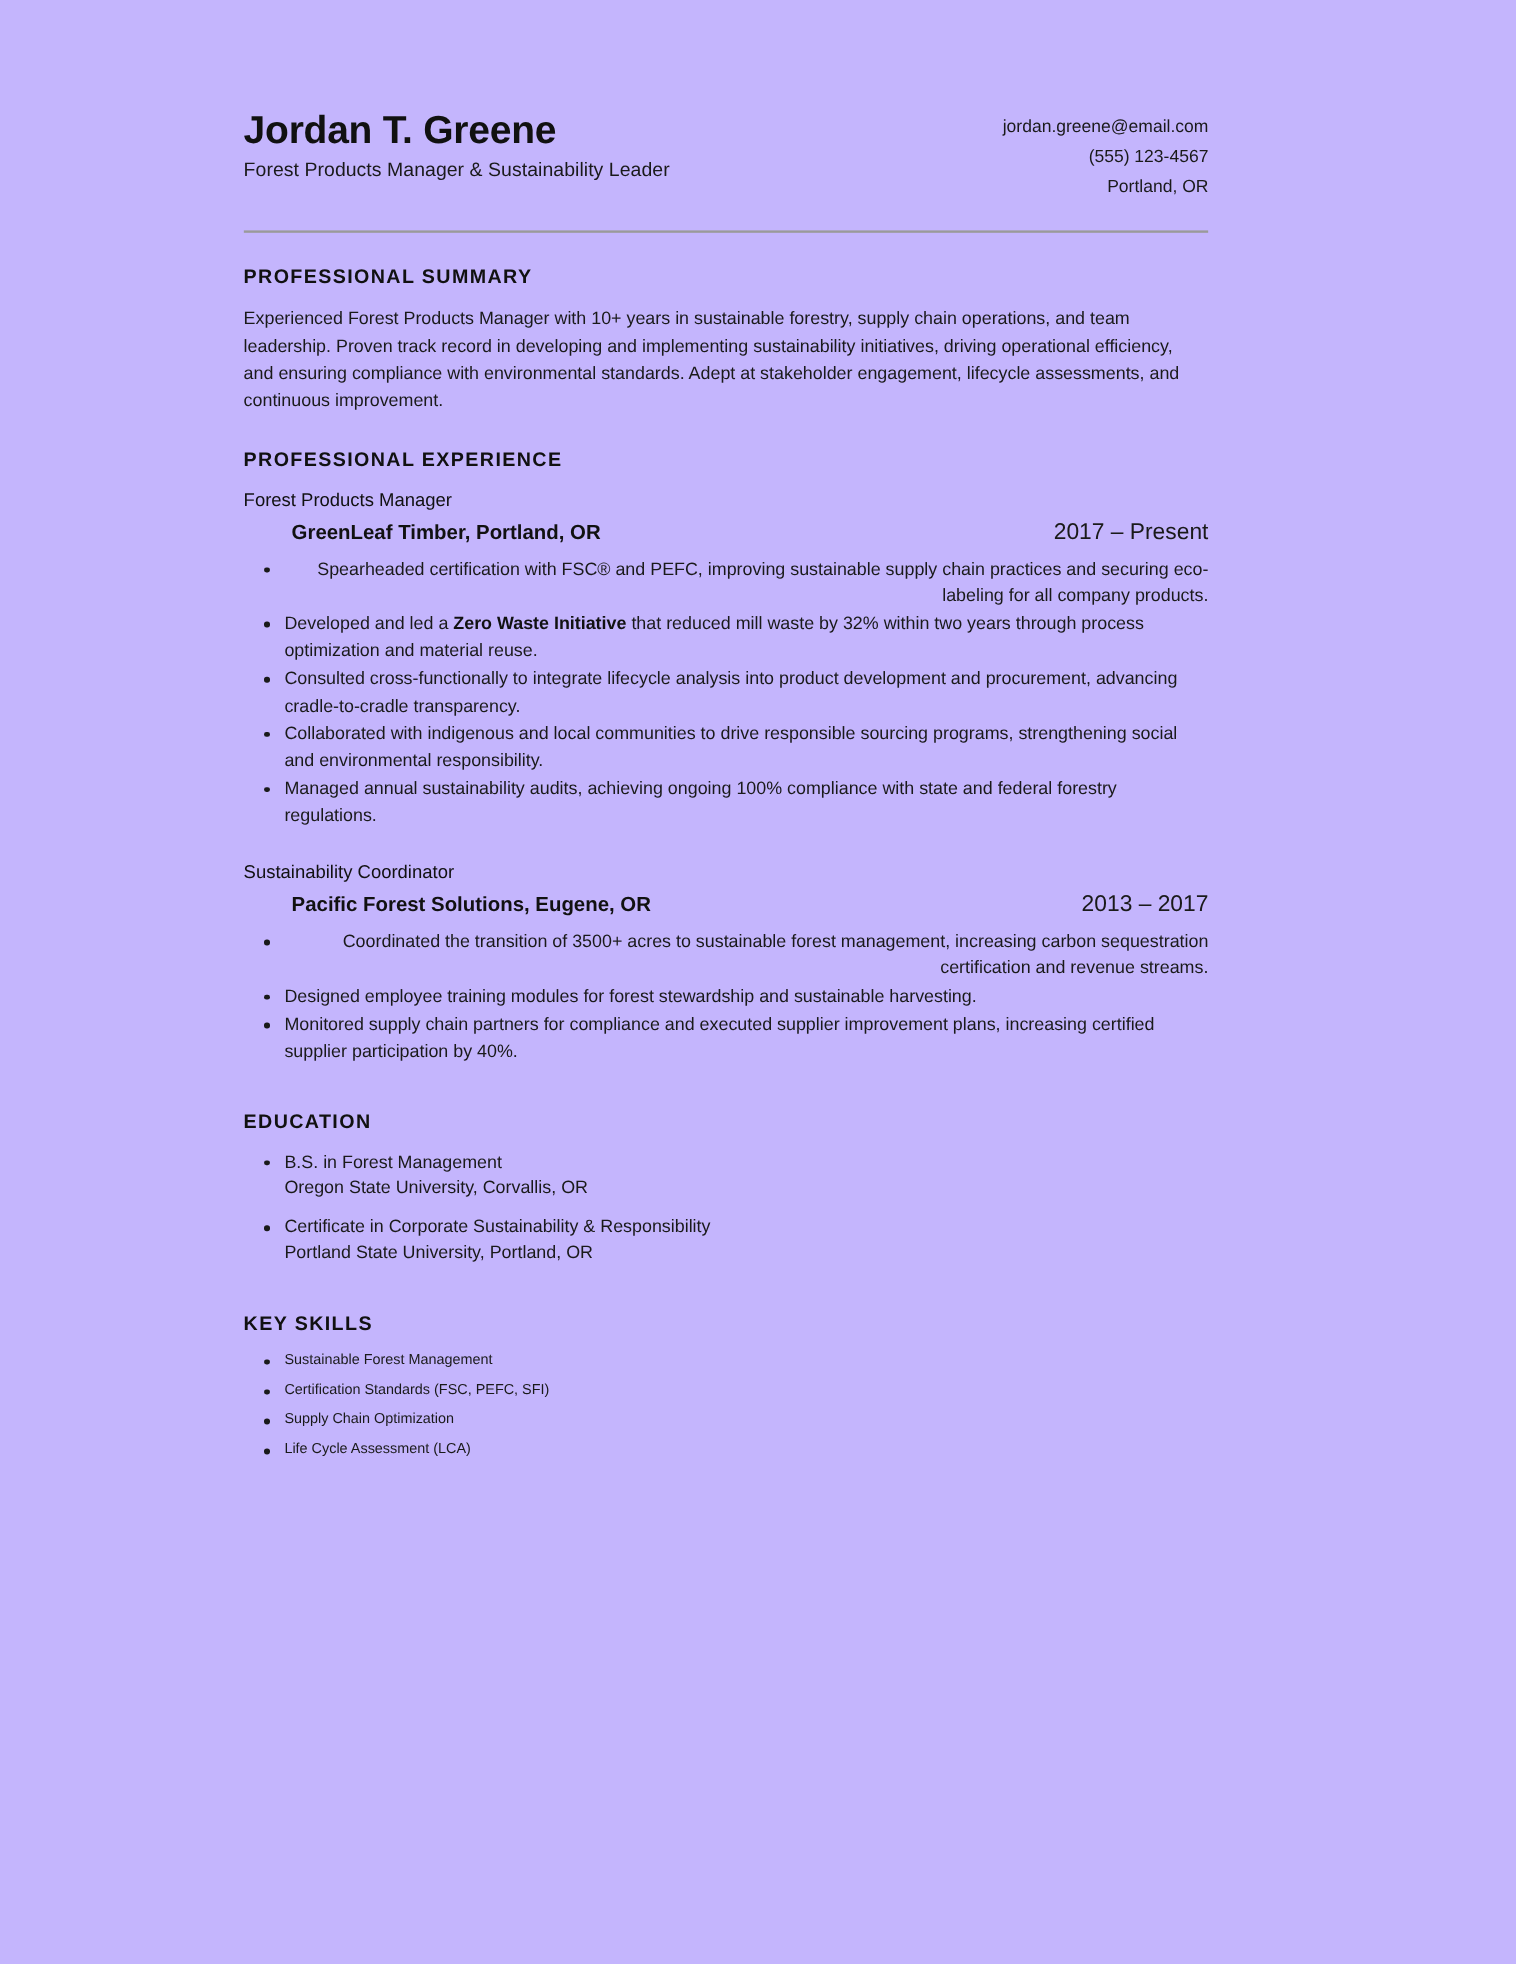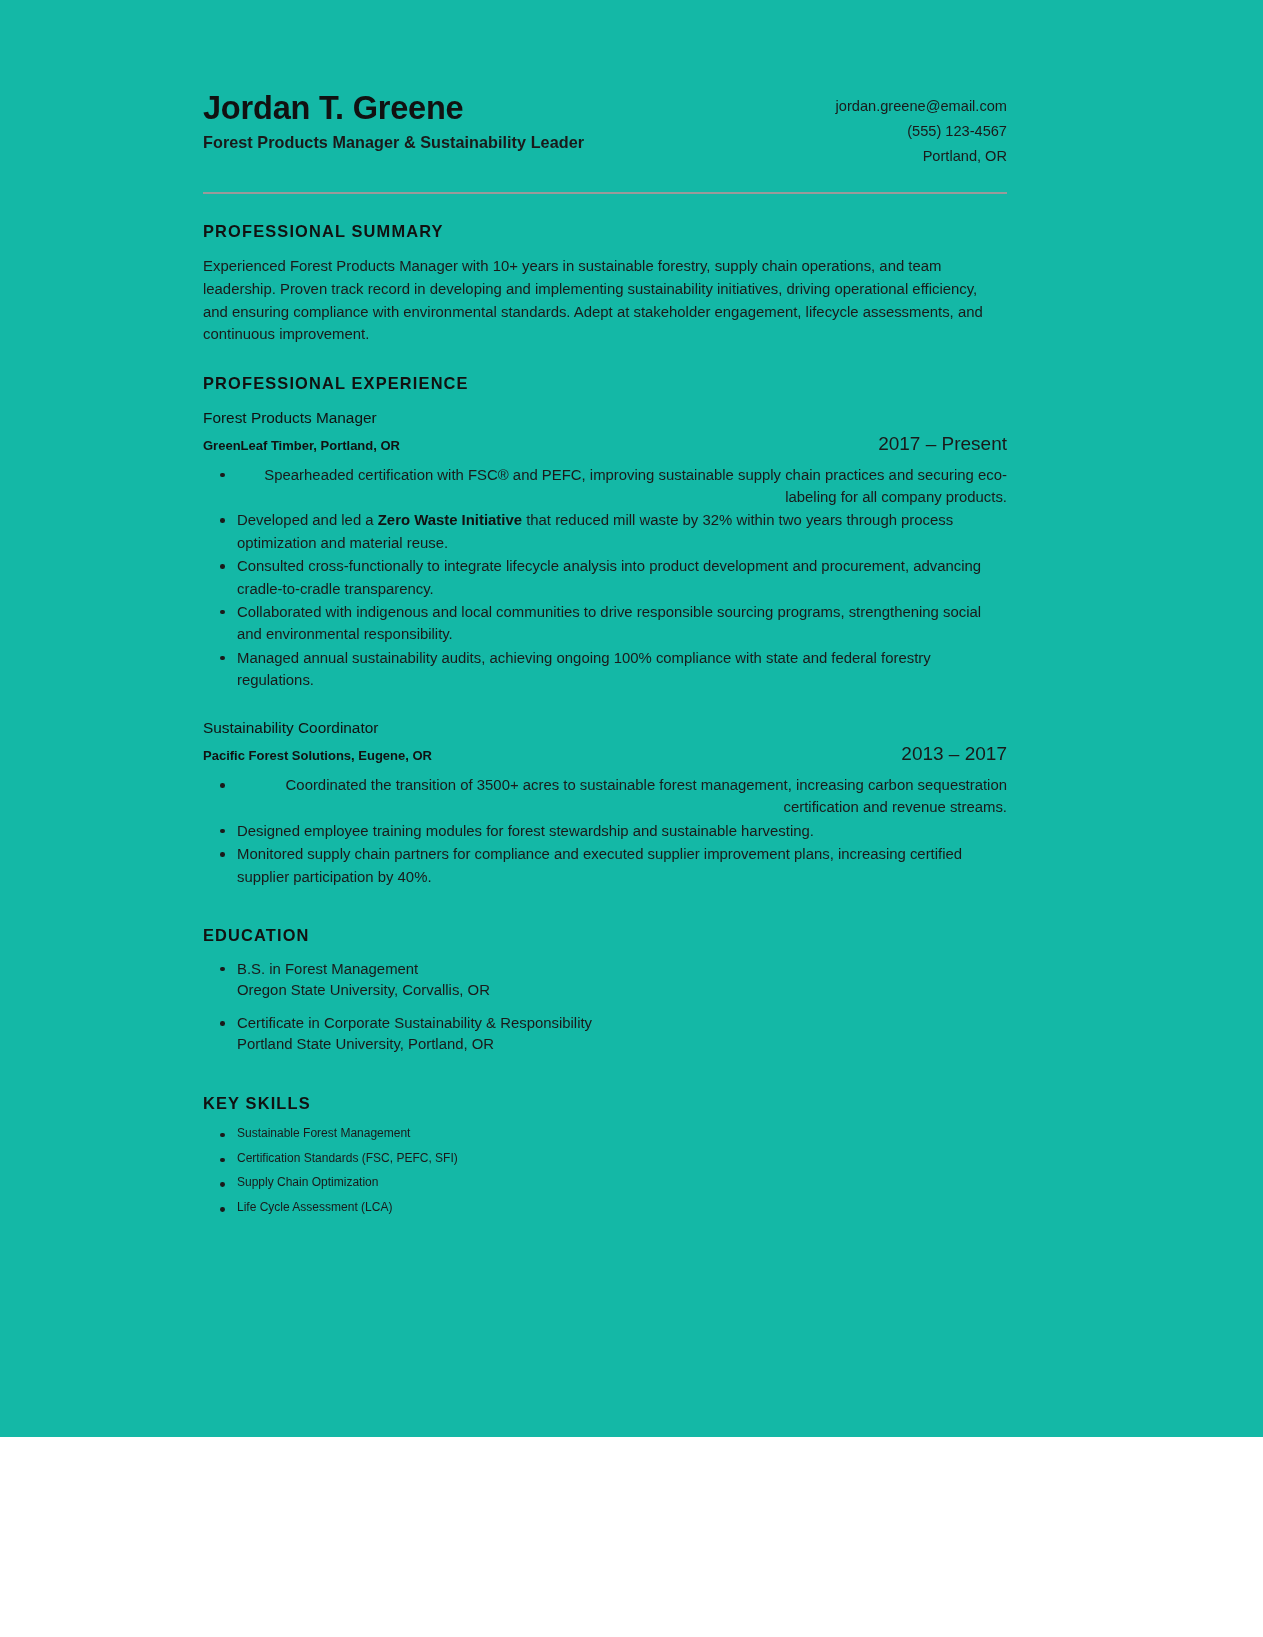--- a/index.html
+++ b/index.html
@@ -11,22 +11,22 @@
     width: 1263px;
     height: 1637px;
     font-family: "Liberation Sans", sans-serif;
     color: #111111;
     overflow: hidden;
   }
 
   .page {
     position: relative;
     width: 1263px;
-    height: 1437px;
-    background: #14b8a6;
+    height: 1637px;
+    background: #c4b5fd;
   }
 
   
   .resume {
     position: absolute;
     left: 203px;
     top: 88px;
     width: 804px;
     height: 1174px;
     overflow: hidden;
@@ -45,21 +45,21 @@
     font-size: 32.5px;
     font-weight: bold;
     letter-spacing: -0.2px;
     line-height: 1.12;
     color: #111111;
     white-space: nowrap;
   }
   .tagline {
     margin-top: 7px;
     font-size: 16.2px;
-    font-weight: bold;
+    font-weight: normal;
     color: #1a1a1a;
     letter-spacing: 0.05px;
     white-space: nowrap;
   }
   .contact {
     text-align: right;
     font-size: 14.6px;
     line-height: 1.72;
     color: #1a1a1a;
     padding-top: 6px;
@@ -102,23 +102,24 @@
     color: #111111;
     line-height: 1.35;
   }
   .job-line {
     display: flex;
     align-items: baseline;
     justify-content: space-between;
     margin-top: 4px;
   }
   .job-company {
-    font-size: 13px;
+    font-size: 17px;
     font-weight: bold;
     color: #111111;
+    margin-left: 40px;
   }
   .job-dates {
     font-size: 19px;
     color: #1a1a1a;
     white-space: nowrap;
     padding-left: 20px;
   }
 
   ul.bullets {
     list-style: none;

